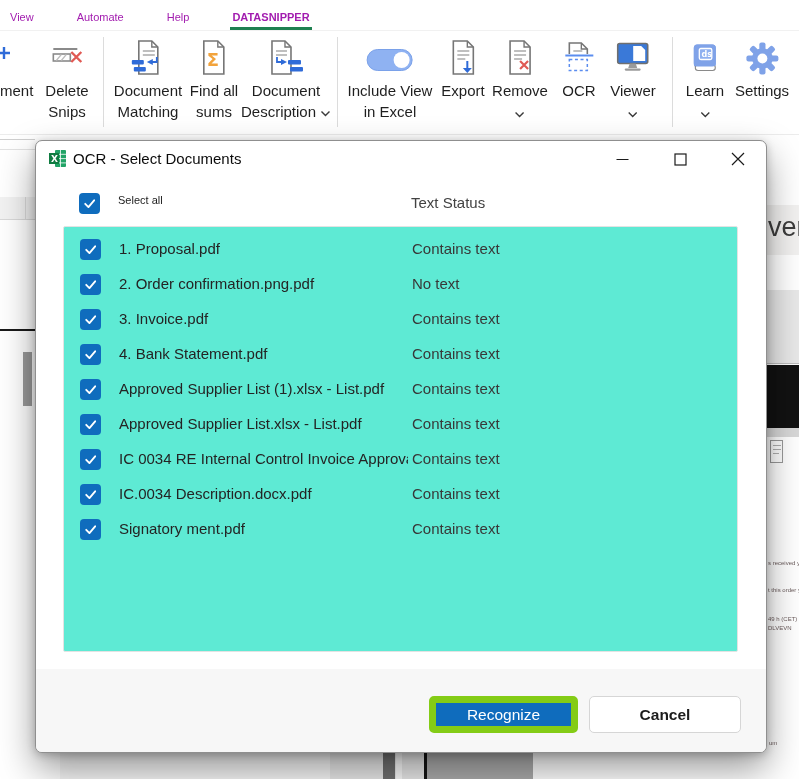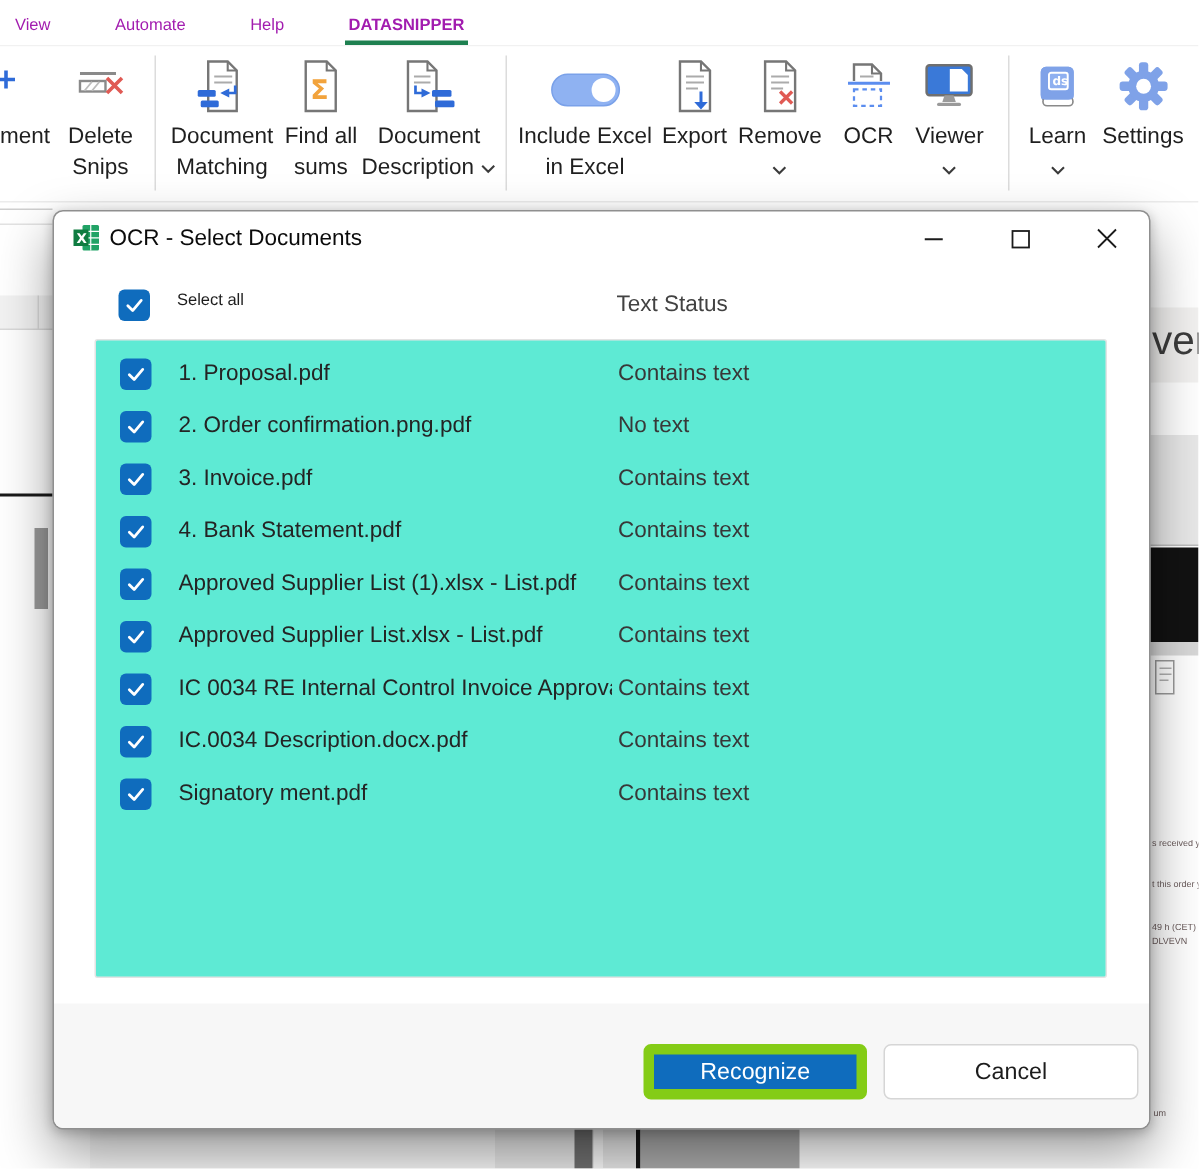--- a/index.html
+++ b/index.html
@@ -47,21 +47,21 @@
     border:1px solid #e3e3e3; background:#5eead4; border-radius:2px; }
   .doc-row { position:absolute; left:0; width:100%; height:35px; }
   .doc-row .chk { left:16px; top:7px; }
   .doc-name { position:absolute; left:55px; top:8px; width:289px; font-size:15px; color:#242424;
     white-space:nowrap; overflow:hidden; }
   .doc-status { position:absolute; left:348px; top:8px; font-size:15px; color:#383838; white-space:nowrap; }
   .dlg-footer { position:absolute; left:0; top:528px; width:100%; height:85px; background:#f7f7f7; }
   .btn { position:absolute; top:27px; height:37px; border-radius:5px; font-size:15.5px;
     display:flex; align-items:center; justify-content:center; font-family:"Liberation Sans",sans-serif; }
   .btn-primary { left:393px; width:149px; background:#0F6CBD; color:#fff; border:7px solid #84cc16; }
-  .btn-secondary { left:553px; width:170px; background:#fff; color:#1c1c1c; border:1px solid #d6d6d6; }
+  .btn-secondary { left:553px; width:152px; background:#fff; color:#1c1c1c; border:1px solid #d6d6d6;font-weight:bold; }
 </style>
 </head>
 <body>
 
 <div class="menubar">
   <div class="menu-item">View</div>
   <div class="menu-item">Automate</div>
   <div class="menu-item">Help</div>
   <div class="menu-item active">DATASNIPPER</div>
 </div>
@@ -155,21 +155,21 @@
   </div>
 
   <div class="rdivider" style="left:337px;"></div>
 
   <div class="ritem centered" style="left:390px;">
     <div class="icon-box">
       <div class="toggle">
         <div class="knob"></div>
       </div>
     </div>
-    <div class="rlabel">Include Excel</div>
+    <div class="rlabel">Include View</div>
     <div class="rlabel">in Excel</div>
   </div>
 
   <div class="ritem centered" style="left:463px;">
     <div class="icon-box">
       <span>
         <svg width="30" height="36" viewBox="0 0 30 36">
           <path d="M5 1 h14 l6 6 v27 h-20 z" fill="#fff" stroke="#767676" stroke-width="1.6"></path>
           <path d="M19 1 v6 h6" fill="none" stroke="#767676" stroke-width="1.4"></path>
           <path d="M9 11 h12 M9 15 h12 M9 19 h8" stroke="#ababab" stroke-width="1.4"></path>

